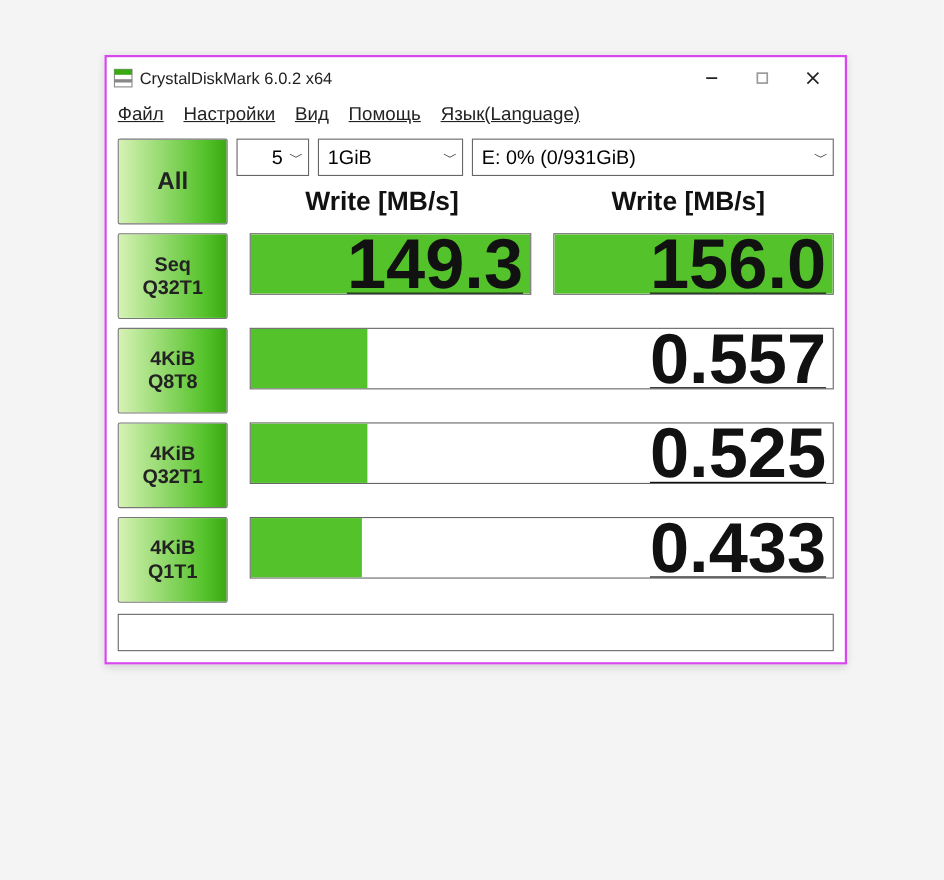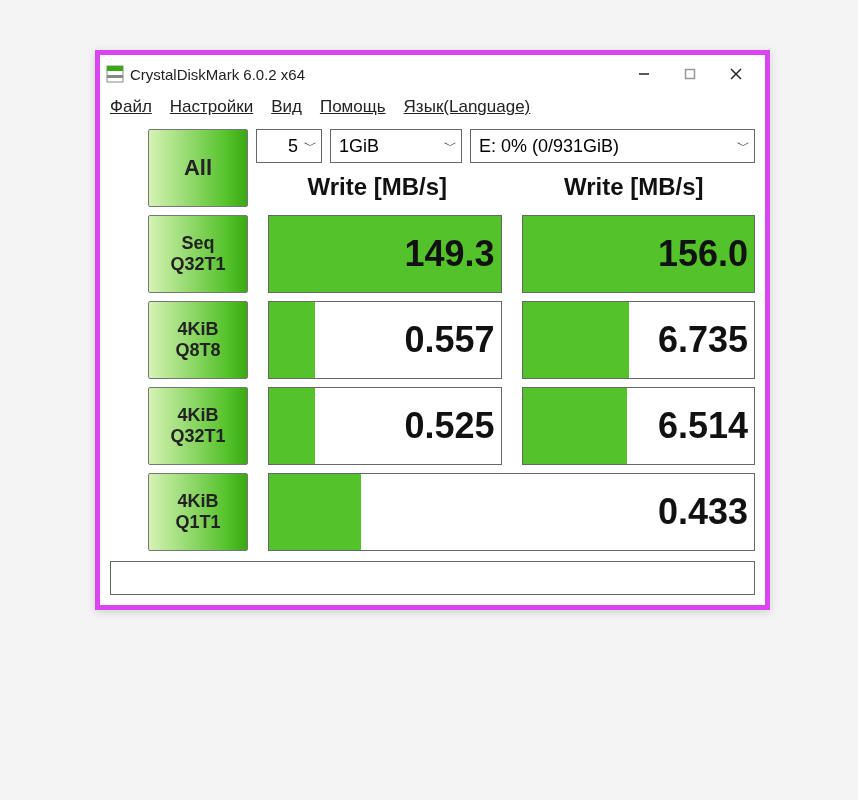--- a/index.html
+++ b/index.html
@@ -11,21 +11,21 @@
     width: 858px;
     height: 800px;
     position: relative;
   }
   .window {
     position: absolute;
     left: 95px;
     top: 50px;
     width: 675px;
     background: #fff;
-    border: 5px solid #d946ef;
+    border: 2px solid #d946ef;
     box-shadow: 0 2px 8px rgba(0,0,0,0.15);
   }
   .titlebar {
     height: 38px;
     display: flex;
     align-items: center;
     padding: 0 6px;
   }
   .titlebar-icon {
     width: 18px;
@@ -73,21 +73,20 @@
     border: 1px solid #777;
     display: flex;
     flex-direction: column;
     align-items: center;
     justify-content: center;
     font-weight: bold;
     color: #222;
     background: linear-gradient(to right, #d6f2b4 0%, #54c22a 80%, #3aa914 100%);
     border-radius: 2px;
     flex-shrink: 0;
-    margin-left: 38px;
   }
   .btn-all {
     height: 78px;
     font-size: 22px;
   }
   .btn-test {
     height: 78px;
     font-size: 18px;
     line-height: 1.15;
   }
@@ -137,31 +136,32 @@
     color: #111;
   }
   .row {
     display: flex;
     gap: 20px;
     margin-top: 8px;
     align-items: stretch;
   }
   .resultcell {
     flex: 1;
-    height: 78px;
+    height: 56px;
     border: 1px solid #666;
     position: relative;
     display: flex;
     align-items: center;
     justify-content: flex-end;
     padding-right: 6px;
-    font-size: 36px;
+    font-size: 64px;
     font-weight: bold;
     color: #111;
     overflow: hidden;
+    text-decoration: underline;
   }
   .resultcell .bar {
     position: absolute;
     left: 0; top: 0; bottom: 0;
     background: #54c22a;
   }
   .resultcell .txt {
     position: relative;
     z-index: 1;
   }
@@ -259,37 +259,29 @@
         </div>
         <div class="row">
           <div class="btn-test">
             <span>4KiB</span>
             <span>Q8T8</span>
           </div>
           <div class="resultcell">
             <div class="bar" style="width:20%"></div>
             <span class="txt">0.557</span>
           </div>
-          <div class="resultcell">
-            <div class="bar" style="width:46%"></div>
-            <span class="txt">6.735</span>
-          </div>
         </div>
         <div class="row">
           <div class="btn-test">
             <span>4KiB</span>
             <span>Q32T1</span>
           </div>
           <div class="resultcell">
             <div class="bar" style="width:20%"></div>
             <span class="txt">0.525</span>
-          </div>
-          <div class="resultcell">
-            <div class="bar" style="width:45%"></div>
-            <span class="txt">6.514</span>
           </div>
         </div>
         <div class="row">
           <div class="btn-test">
             <span>4KiB</span>
             <span>Q1T1</span>
           </div>
           <div class="resultcell">
             <div class="bar" style="width:19%"></div>
             <span class="txt">0.433</span>

